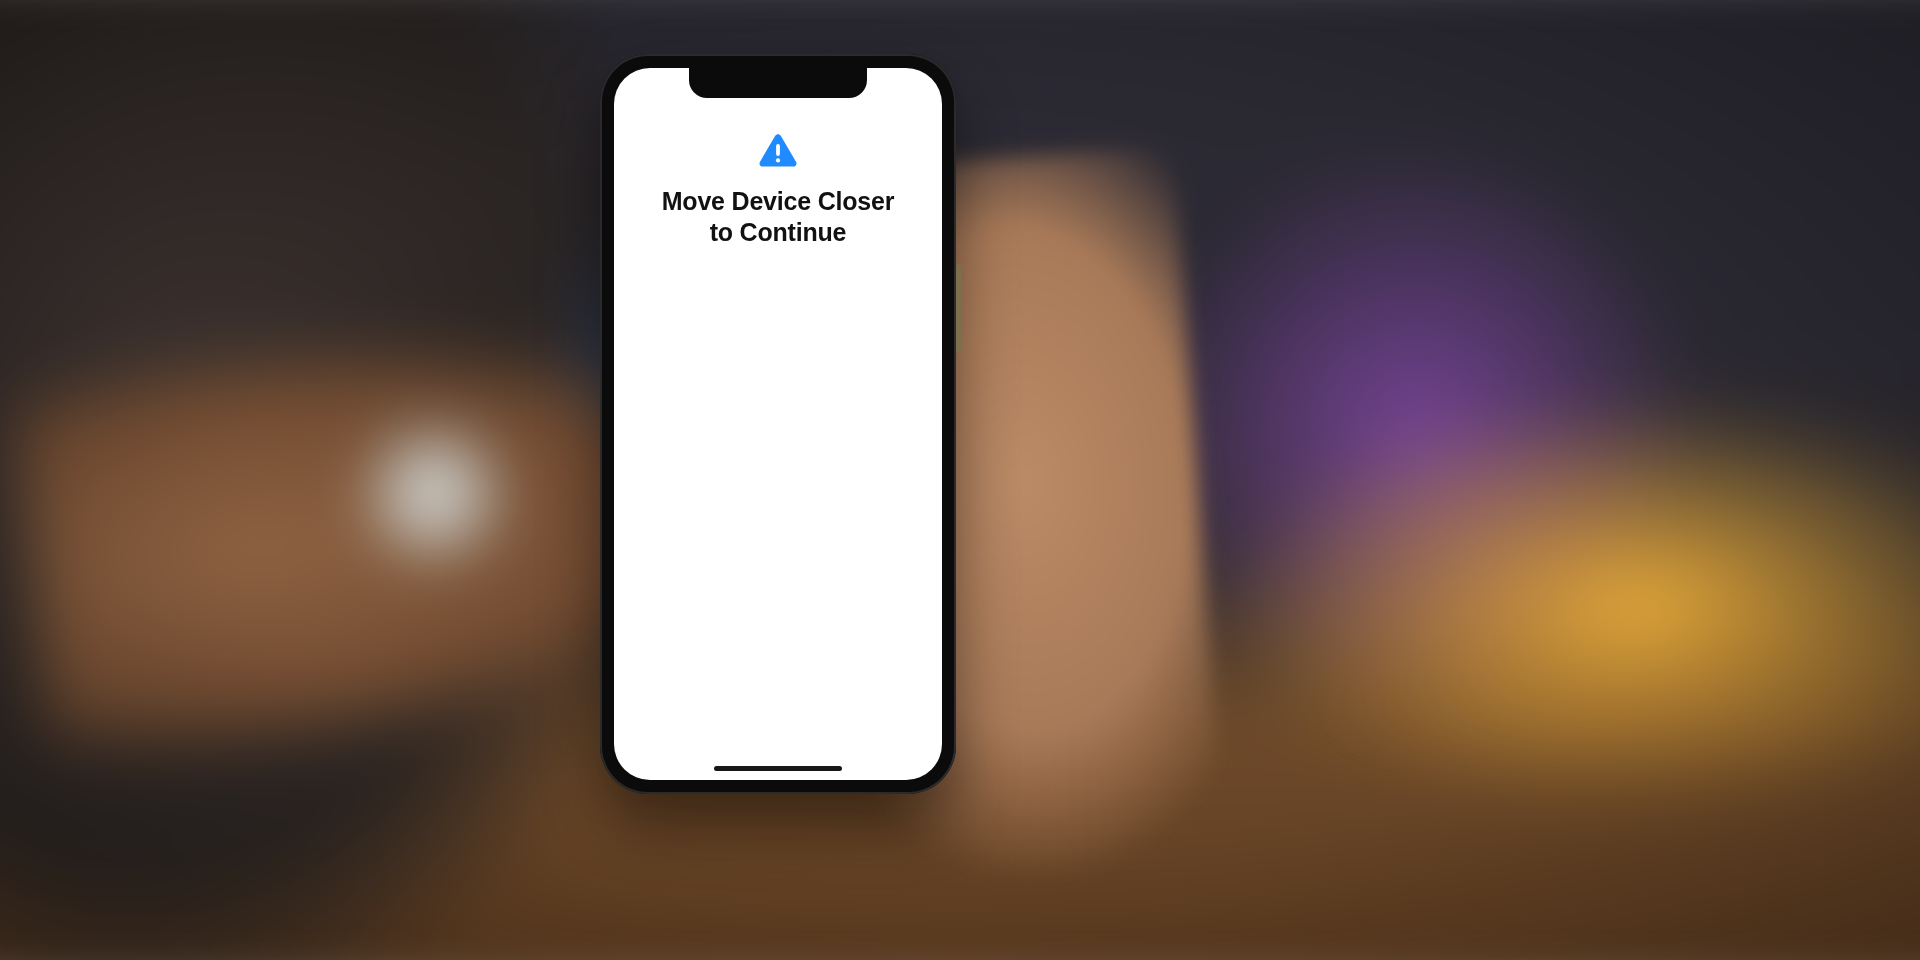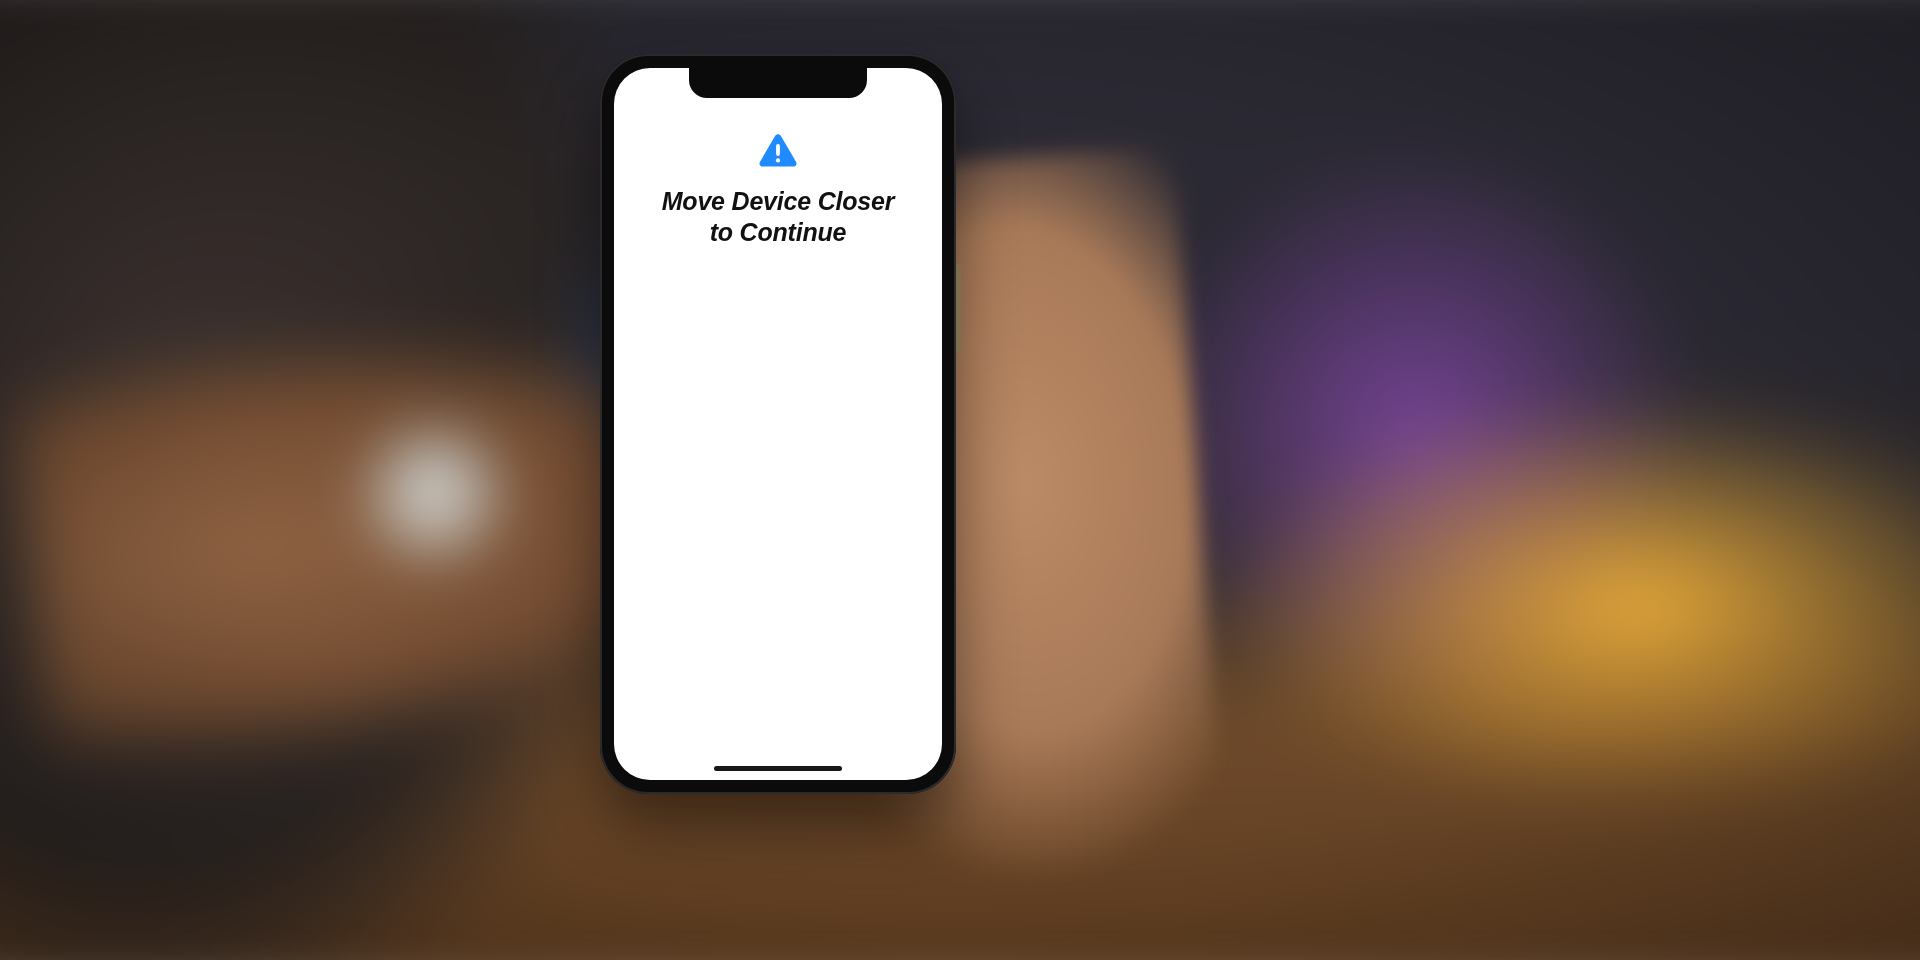--- a/index.html
+++ b/index.html
@@ -132,21 +132,20 @@
       text-align: center;
     }
     .alert-icon { margin-bottom: 14px; }
     .title {
       font-size: 25px;
       font-weight: 700;
       line-height: 1.25;
       color: #111;
       letter-spacing: -0.2px;
       padding: 0 28px;
-      font-style: italic;
     }
   </style>
 </head>
 <body>
 
 <div class="scene">
   <div class="layer dark-room"></div>
   <div class="layer desk"></div>
   <div class="layer blue-glow"></div>
   <div class="layer purple-glow"></div>

